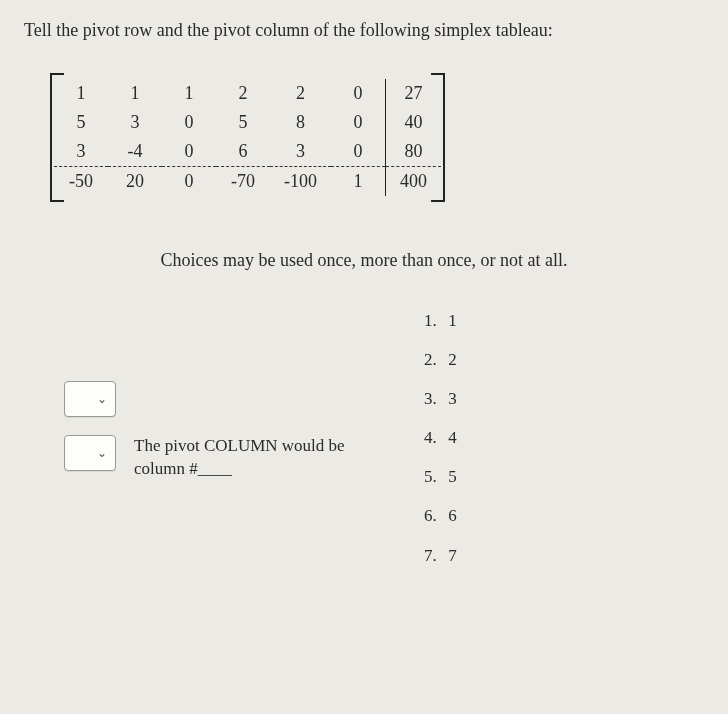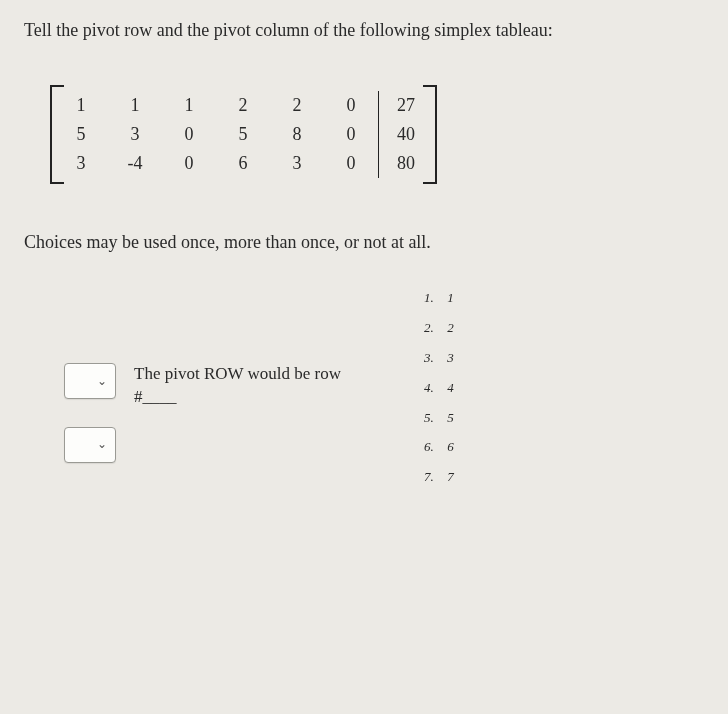--- a/index.html
+++ b/index.html
@@ -7,21 +7,21 @@
     padding: 20px 24px;
     font-family: Georgia, 'Times New Roman', serif;
     background: #eceae5;
     color: #2a2a2a;
     width: 728px;
     height: 714px;
     box-sizing: border-box;
   }
   .title {
     font-size: 18px;
-    margin-bottom: 44px;
+    margin-bottom: 32px;
   }
   .matrix-wrap {
     display: inline-block;
     margin-left: 30px;
     position: relative;
     padding: 6px 0;
   }
   .matrix-wrap::before,
   .matrix-wrap::after {
     content: "";
@@ -52,20 +52,21 @@
   table.matrix td.aug {
     border-left: 1.5px solid #222;
   }
   table.matrix tr.divider td {
     border-top: 1.5px dashed #333;
   }
   .note {
     font-size: 18px;
     margin-top: 44px;
     margin-bottom: 30px;
+    text-align: center;
   }
   .lower {
     display: flex;
     align-items: flex-start;
     gap: 60px;
   }
   .qa-block {
     margin-left: 40px;
     margin-top: 80px;
   }
@@ -92,24 +93,23 @@
   .chevron {
     font-size: 12px;
     color: #555;
   }
   .qa-text {
     font-size: 17px;
     max-width: 230px;
     line-height: 1.35;
   }
   .choices {
-    font-size: 13px;
+    font-size: 17px;
     line-height: 2.3;
     margin-top: 0;
-    font-style: italic;
   }
   .choice-row span:first-child {
     display: inline-block;
     width: 20px;
   }
 </style>
 </head>
 <body>
 
 
@@ -139,38 +139,47 @@
     </tr>
     <tr>
       <td>3</td>
       <td>-4</td>
       <td>0</td>
       <td>6</td>
       <td>3</td>
       <td>0</td>
       <td class="aug">80</td>
     </tr>
+    <tr class="divider">
+      <td>-50</td>
+      <td>20</td>
+      <td>0</td>
+      <td>-70</td>
+      <td>-100</td>
+      <td>1</td>
+      <td class="aug">400</td>
+    </tr>
   </tbody>
     </table>
 </div>
 
 <div class="note">Choices may be used once, more than once, or not at all.</div>
 
 <div class="lower">
   <div class="qa-block">
     <div class="qa-row">
       <div class="select-box">
         <span class="chevron">⌄</span>
       </div>
-      <div class="qa-text">The pivot ROW would be row #____</div>
     </div>
     <div class="qa-row">
       <div class="select-box">
         <span class="chevron">⌄</span>
       </div>
+      <div class="qa-text">The pivot COLUMN would be column #____</div>
     </div>
   </div>
 
   <div class="choices">
     <div class="choice-row"><span>1.</span> <span>1</span></div>
     <div class="choice-row"><span>2.</span> <span>2</span></div>
     <div class="choice-row"><span>3.</span> <span>3</span></div>
     <div class="choice-row"><span>4.</span> <span>4</span></div>
     <div class="choice-row"><span>5.</span> <span>5</span></div>
     <div class="choice-row"><span>6.</span> <span>6</span></div>

